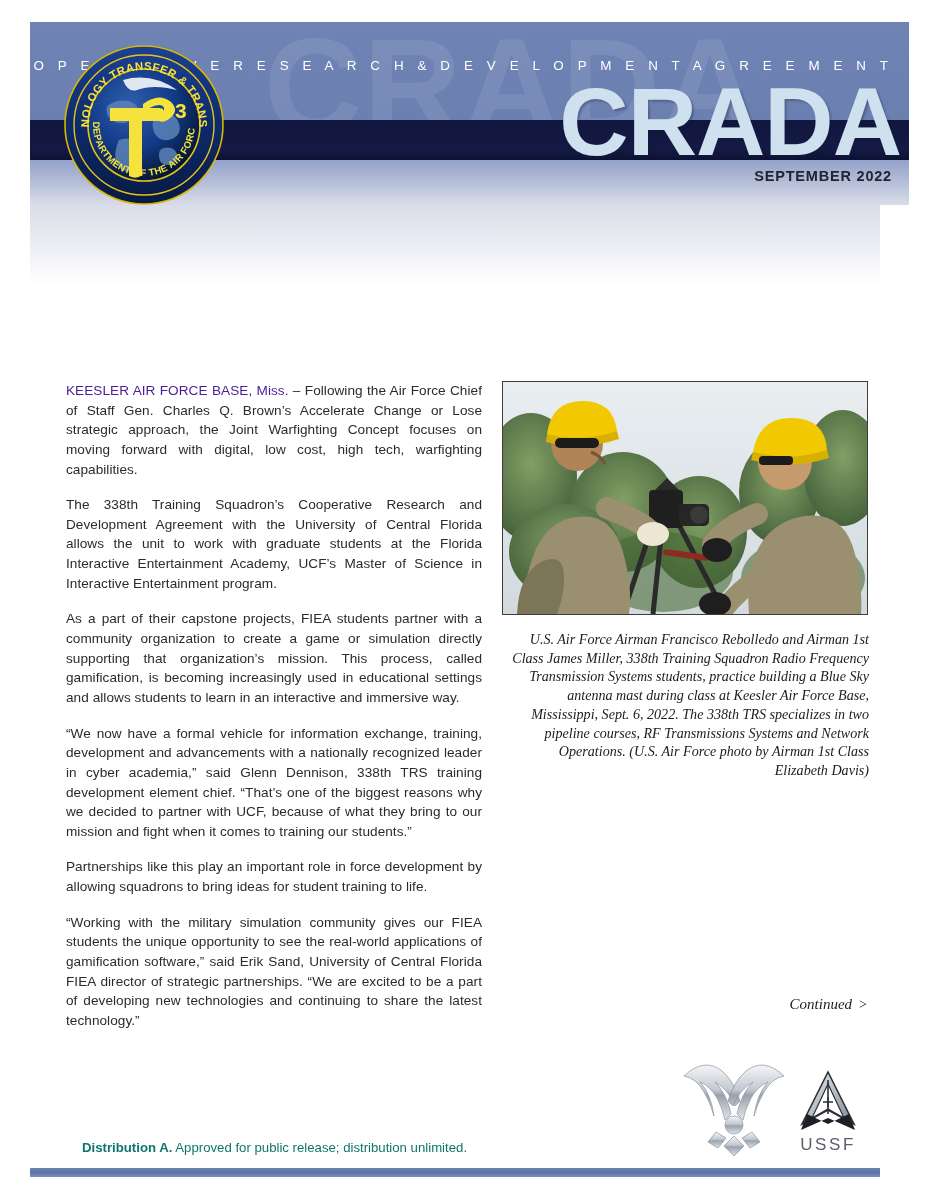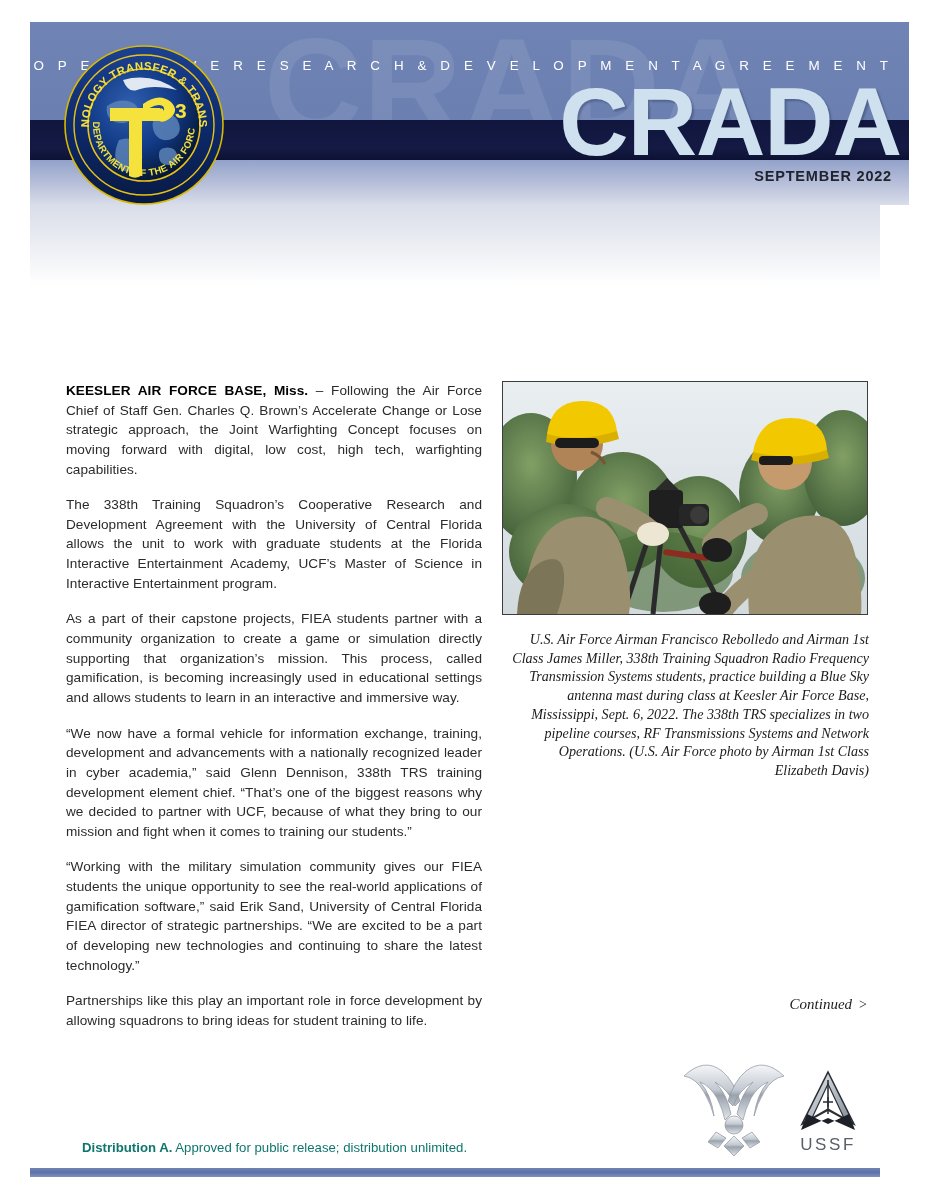--- a/index.html
+++ b/index.html
@@ -114,22 +114,22 @@
   }
   .col-left p{
     margin:0 0 16px 0;
     font-size:13.6px;
     line-height:1.445;
     color:#2b2b2b;
     text-align:justify;
     letter-spacing:0.05px;
   }
   .col-left p .lede{
-    font-weight:bold;
-    color:#000000;
+    font-weight:normal;
+    color:#4c1d95;
   }
 
   
   .photo{
     position:absolute;
     left:502px;top:381px;
     width:366px;height:234px;
     border:1px solid #3d3d3d;
     box-sizing:border-box;
     overflow:hidden;
@@ -250,22 +250,22 @@
   </div>
 
   <div class="below-fade"></div>
 
 
   <div class="col-left">
     <p><span class="lede">KEESLER AIR FORCE BASE, Miss.</span><span> – Following the Air Force Chief of Staff Gen. Charles Q. Brown’s Accelerate Change or Lose strategic approach, the Joint Warfighting Concept focuses on moving forward with digital, low cost, high tech, warfighting capabilities.</span></p>
     <p>The 338th Training Squadron’s Cooperative Research and Development Agreement with the University of Central Florida allows the unit to work with graduate students at the Florida Interactive Entertainment Academy, UCF’s Master of Science in Interactive Entertainment program.</p>
     <p>As a part of their capstone projects, FIEA students partner with a community organization to create a game or simulation directly supporting that organization’s mission. This process, called gamification, is becoming increasingly used in educational settings and allows students to learn in an interactive and immersive way.</p>
     <p>“We now have a formal vehicle for information exchange, training, development and advancements with a nationally recognized leader in cyber academia,” said Glenn Dennison, 338th TRS training development element chief. “That’s one of the biggest reasons why we decided to partner with UCF, because of what they bring to our mission and fight when it comes to training our students.”</p>
+    <p>Partnerships like this play an important role in force development by allowing squadrons to bring ideas for student training to life.</p>
     <p>“Working with the military simulation community gives our FIEA students the unique opportunity to see the real-world applications of gamification software,” said Erik Sand, University of Central Florida FIEA director of strategic partnerships. “We are excited to be a part of developing new technologies and continuing to share the latest technology.”</p>
-    <p>Partnerships like this play an important role in force development by allowing squadrons to bring ideas for student training to life.</p>
   </div>
 
   <div class="photo">
     <svg width="364" height="232" viewBox="0 0 364 232" xmlns="http://www.w3.org/2000/svg">
       <defs>
         <linearGradient id="skyG" x1="0" y1="0" x2="0" y2="1">
           <stop offset="0%" stop-color="#e9eef1"></stop>
           <stop offset="100%" stop-color="#d2dade"></stop>
         </linearGradient>
         <radialGradient id="foliage" cx="50%" cy="40%" r="60%">

